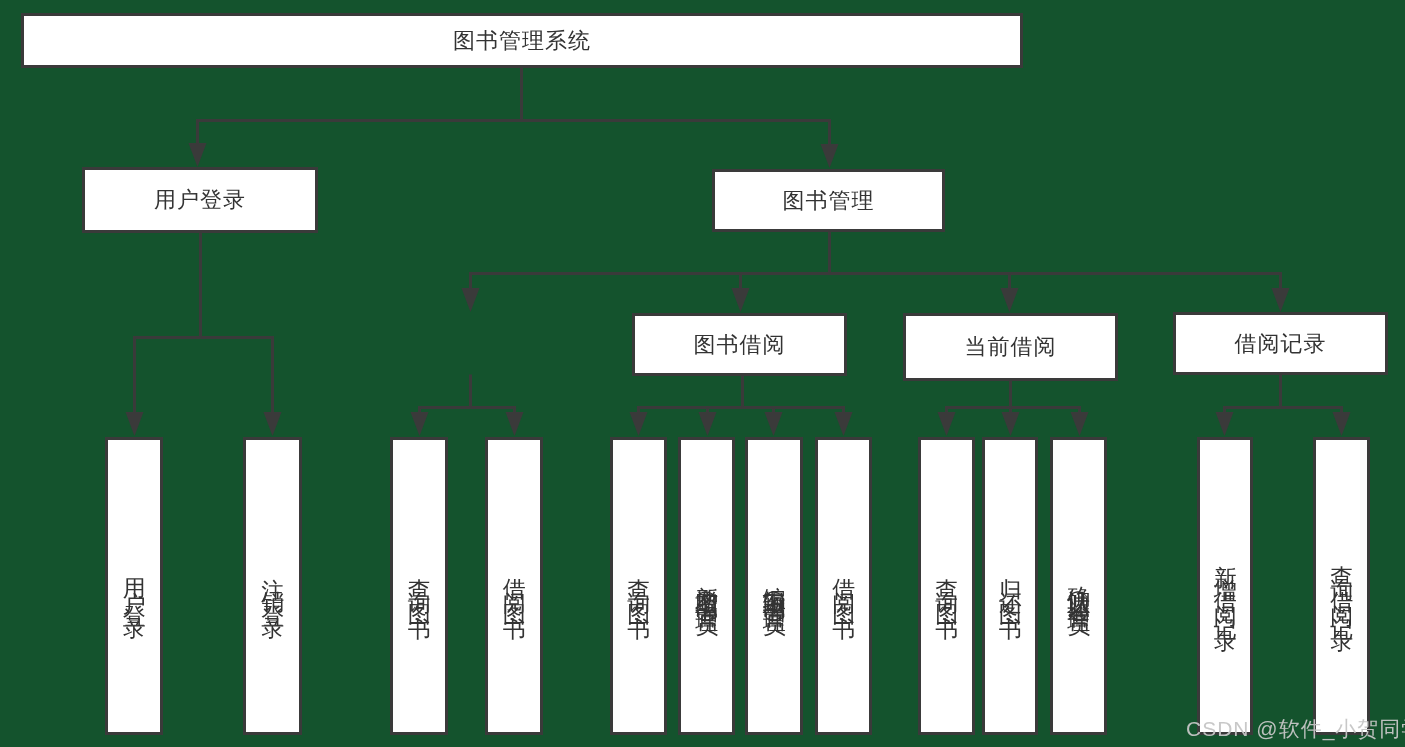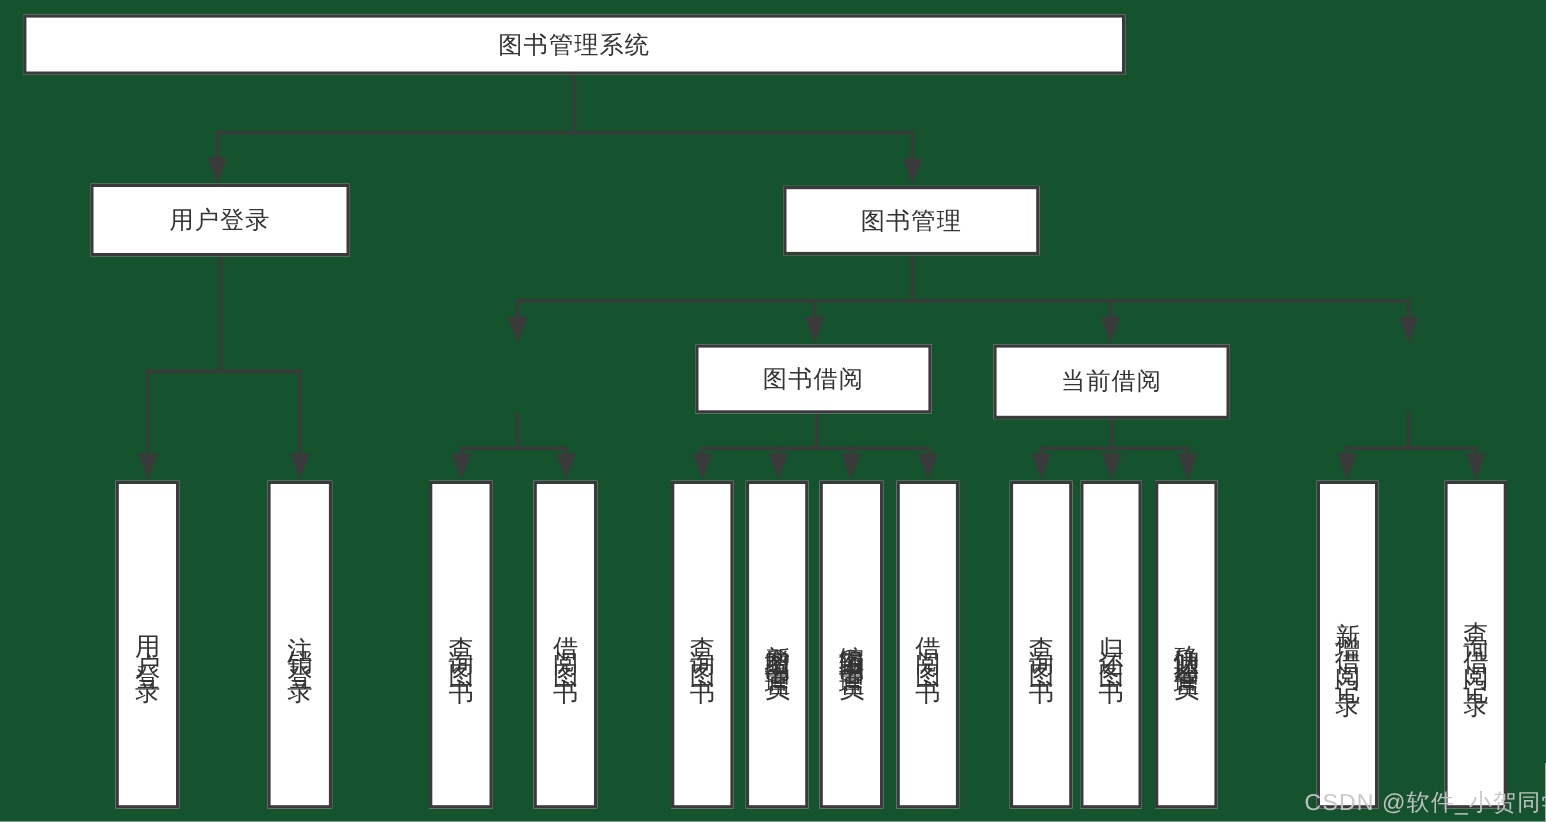--- a/index.html
+++ b/index.html
@@ -138,20 +138,23 @@
   <div class="box" style="left:712px;top:169px;width:233px;height:63px;">
     <span>图书管理</span>
   </div>
 
   <div class="box" style="left:632px;top:313px;width:215px;height:63px;">
     <span>图书借阅</span>
   </div>
   <div class="box" style="left:903px;top:313px;width:215px;height:68px;">
     <span>当前借阅</span>
   </div>
+  <div class="box" style="left:1173px;top:312px;width:215px;height:63px;">
+    <span>借阅记录</span>
+  </div>
 
   <div class="box vbox" style="left:105px;width:58px;">
     <span>用户登录</span>
   </div>
   <div class="box vbox" style="left:243px;width:59px;">
     <span>注销登录</span>
   </div>
 
   <div class="box vbox" style="left:390px;width:58px;">
     <span>查询图书</span>

